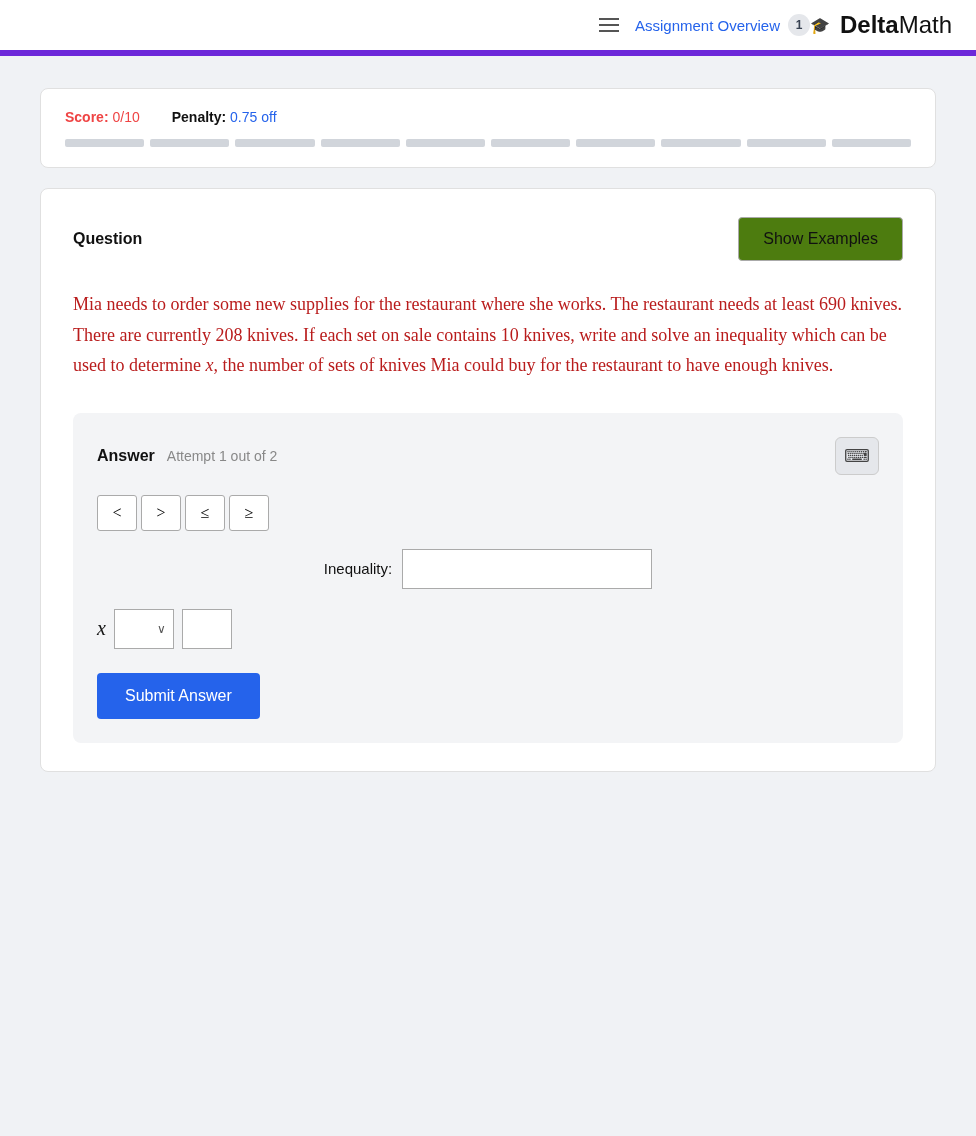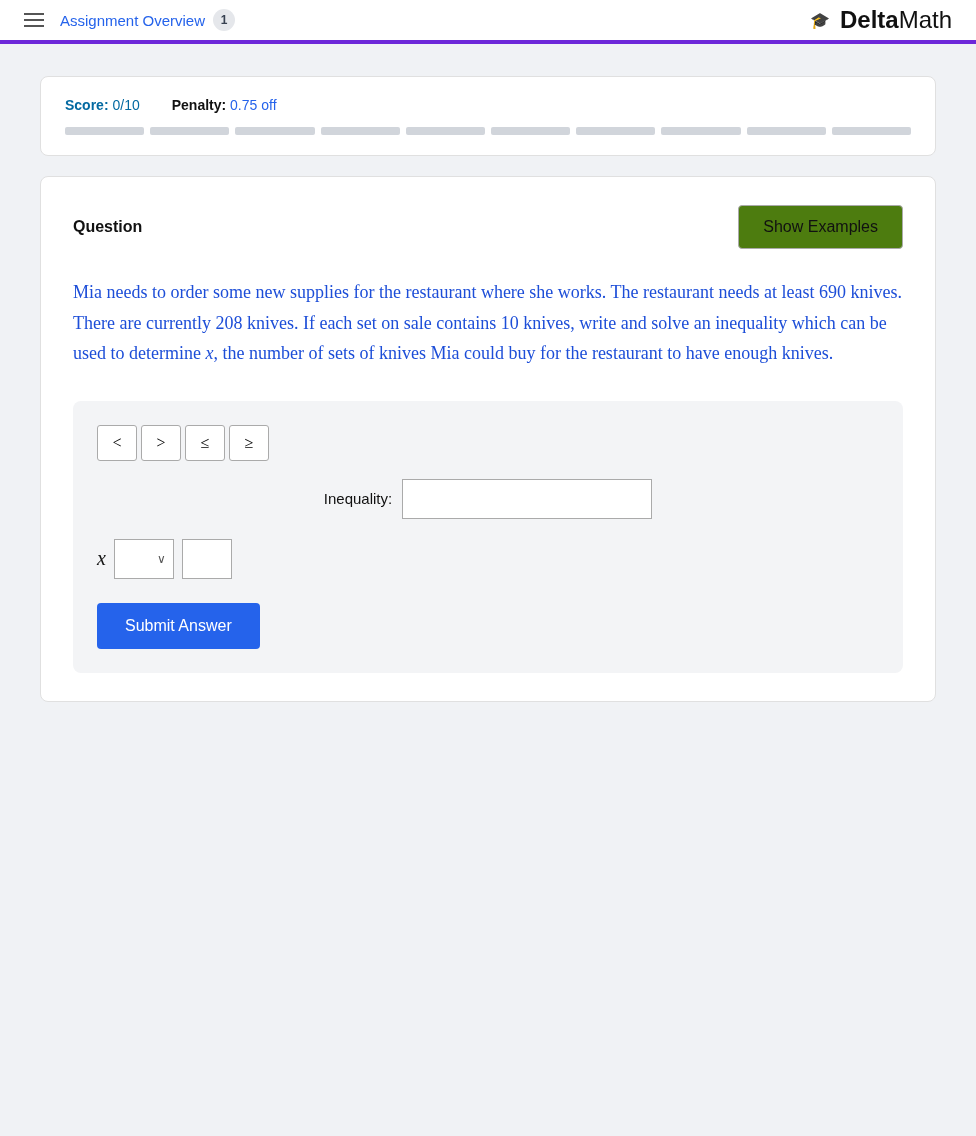--- a/index.html
+++ b/index.html
@@ -11,26 +11,26 @@
     body {
       font-family: Georgia, 'Times New Roman', serif;
       background-color: #f0f2f5;
       width: 976px;
       min-height: 1136px;
     }
 
     
     .header {
       background-color: #ffffff;
-      border-bottom: 4px solid #6d28d9;
-      display: flex;
-      align-items: center;
-      justify-content: space-between;
+      border-bottom: 6px solid #6d28d9;
+      display: flex;
+      align-items: center;
+      justify-content: flex-end;
       padding: 0 24px;
-      height: 44px;
+      height: 56px;
     }
 
     .header-left {
       display: flex;
       align-items: center;
       gap: 16px;
     }
 
     .hamburger-icon {
       display: flex;
@@ -117,21 +117,21 @@
     .score-row {
       display: flex;
       align-items: center;
       gap: 32px;
       margin-bottom: 14px;
     }
 
     .score-label {
       font-family: Arial, sans-serif;
       font-size: 14px;
-      color: #0369a1;
+      color: #ef4444;
     }
 
     .score-label strong {
       font-weight: 700;
     }
 
     .penalty-label {
       font-family: Arial, sans-serif;
       font-size: 14px;
       color: #111;
@@ -187,21 +187,21 @@
       font-size: 16px;
       color: #111;
       cursor: pointer;
       border-radius: 4px;
     }
 
     .question-text {
       font-family: Georgia, serif;
       font-size: 18px;
       line-height: 1.7;
-      color: #1d4ed8;
+      color: #b91c1c;
       margin-bottom: 32px;
     }
 
     .question-text em {
       font-style: italic;
     }
 
     
     .answer-section {
       background: #f3f4f6;
@@ -422,20 +422,27 @@
       <span class="question-label">Question</span>
       <button class="show-examples-btn">Show Examples</button>
     </div>
 
     <p class="question-text">
       <span>Mia needs to order some new supplies for the restaurant where she works. The restaurant needs at least 690 knives. There are currently 208 knives. If each set on sale contains 10 knives, write and solve an inequality which can be used to determine </span><em>x</em><span>, the number of sets of knives Mia could buy for the restaurant to have enough knives.</span>
     </p>
 
     <div class="answer-section">
 
+      <div class="answer-header">
+        <div class="answer-title-group">
+          <span class="answer-label">Answer</span>
+          <span class="attempt-text">Attempt 1 out of 2</span>
+        </div>
+        <div class="keyboard-btn">⌨</div>
+      </div>
 
       
       <div class="symbol-buttons">
         <button class="symbol-btn">&lt;</button>
         <button class="symbol-btn">&gt;</button>
         <button class="symbol-btn">≤</button>
         <button class="symbol-btn">≥</button>
       </div>
 
       

